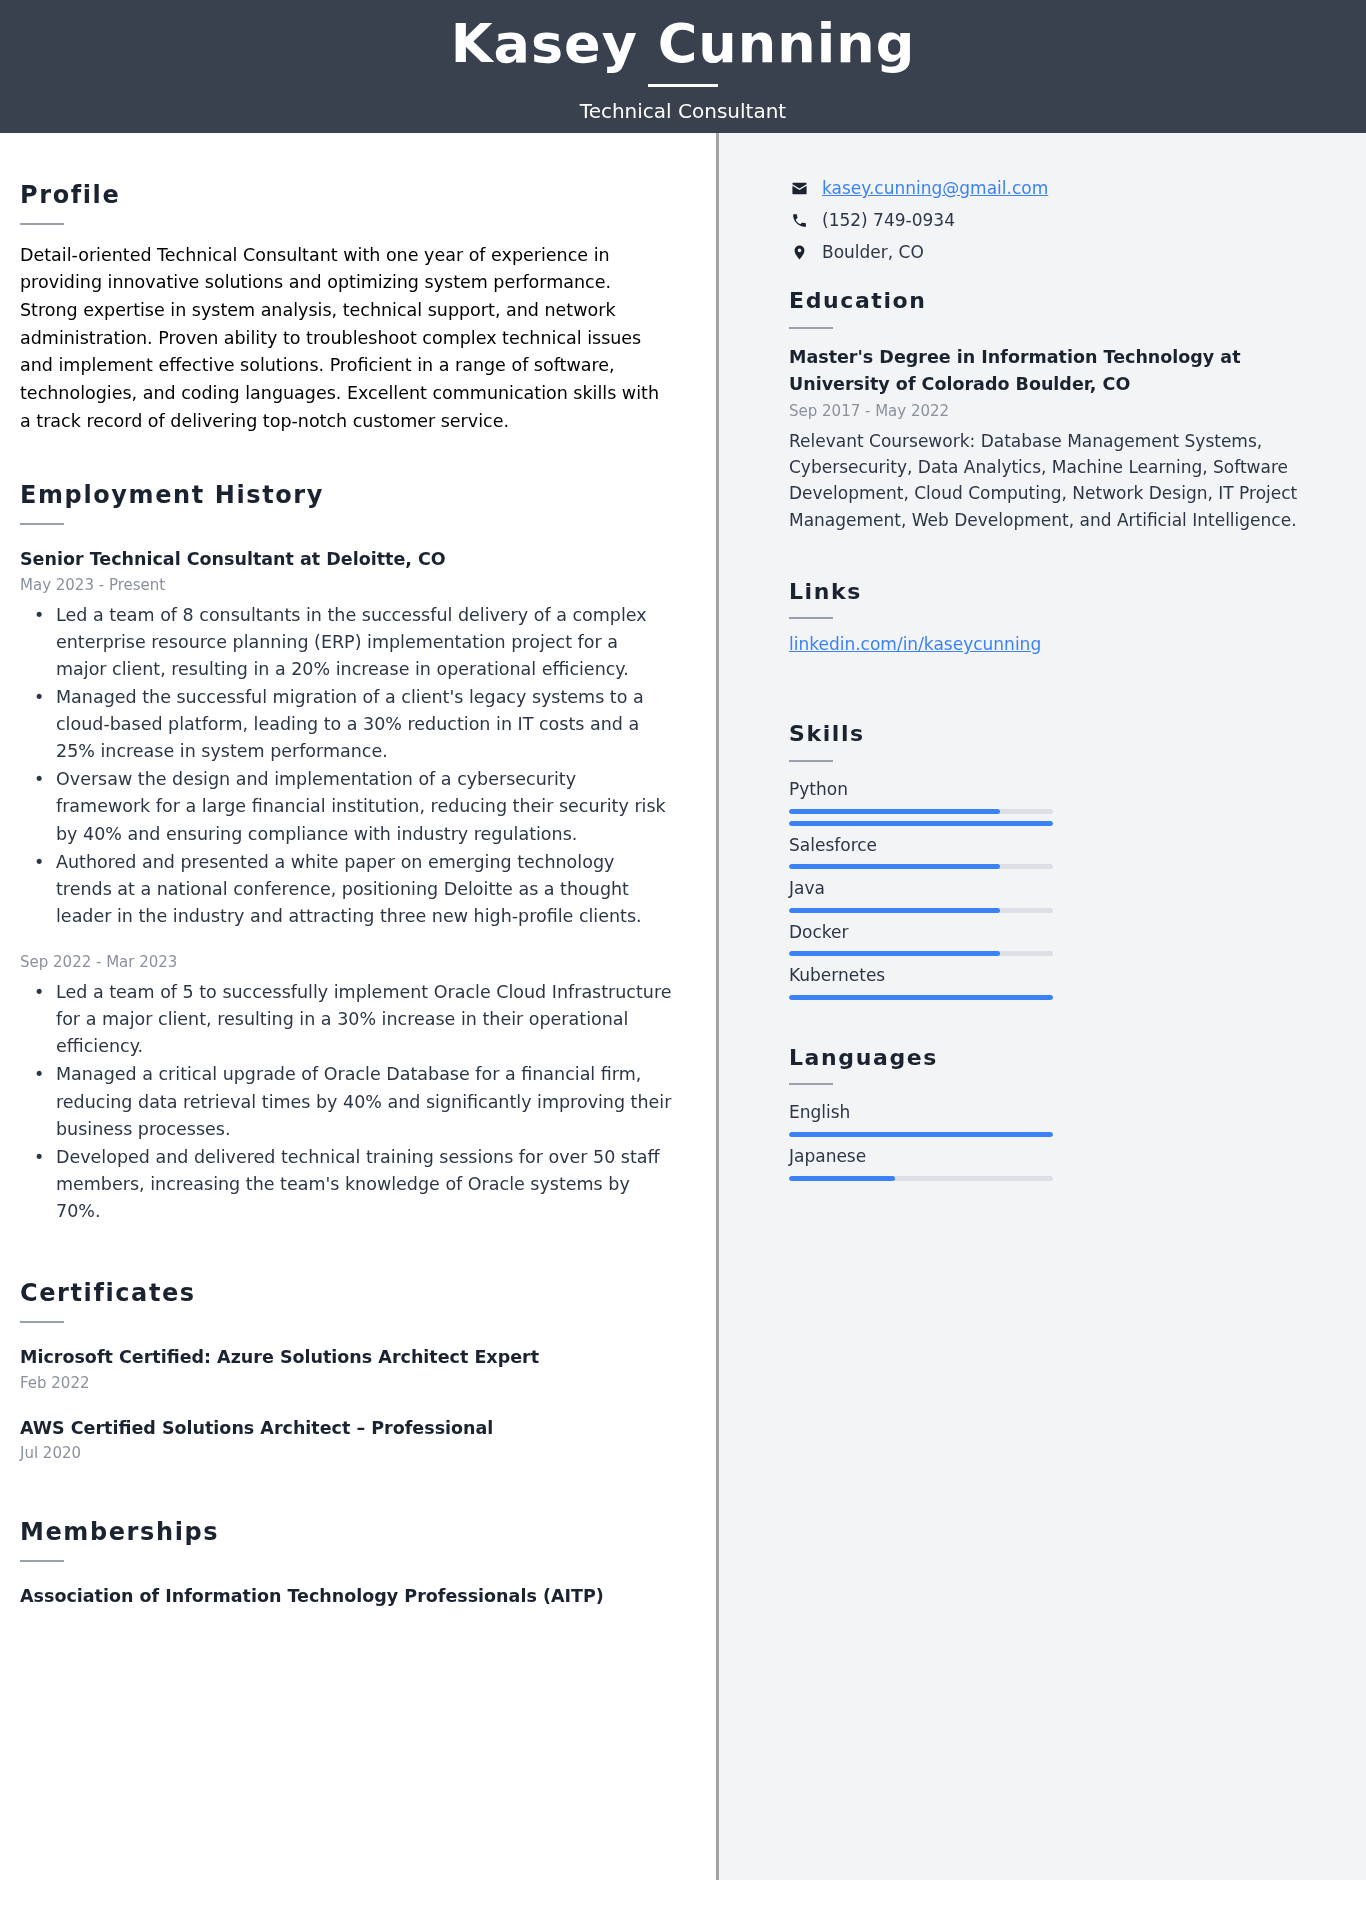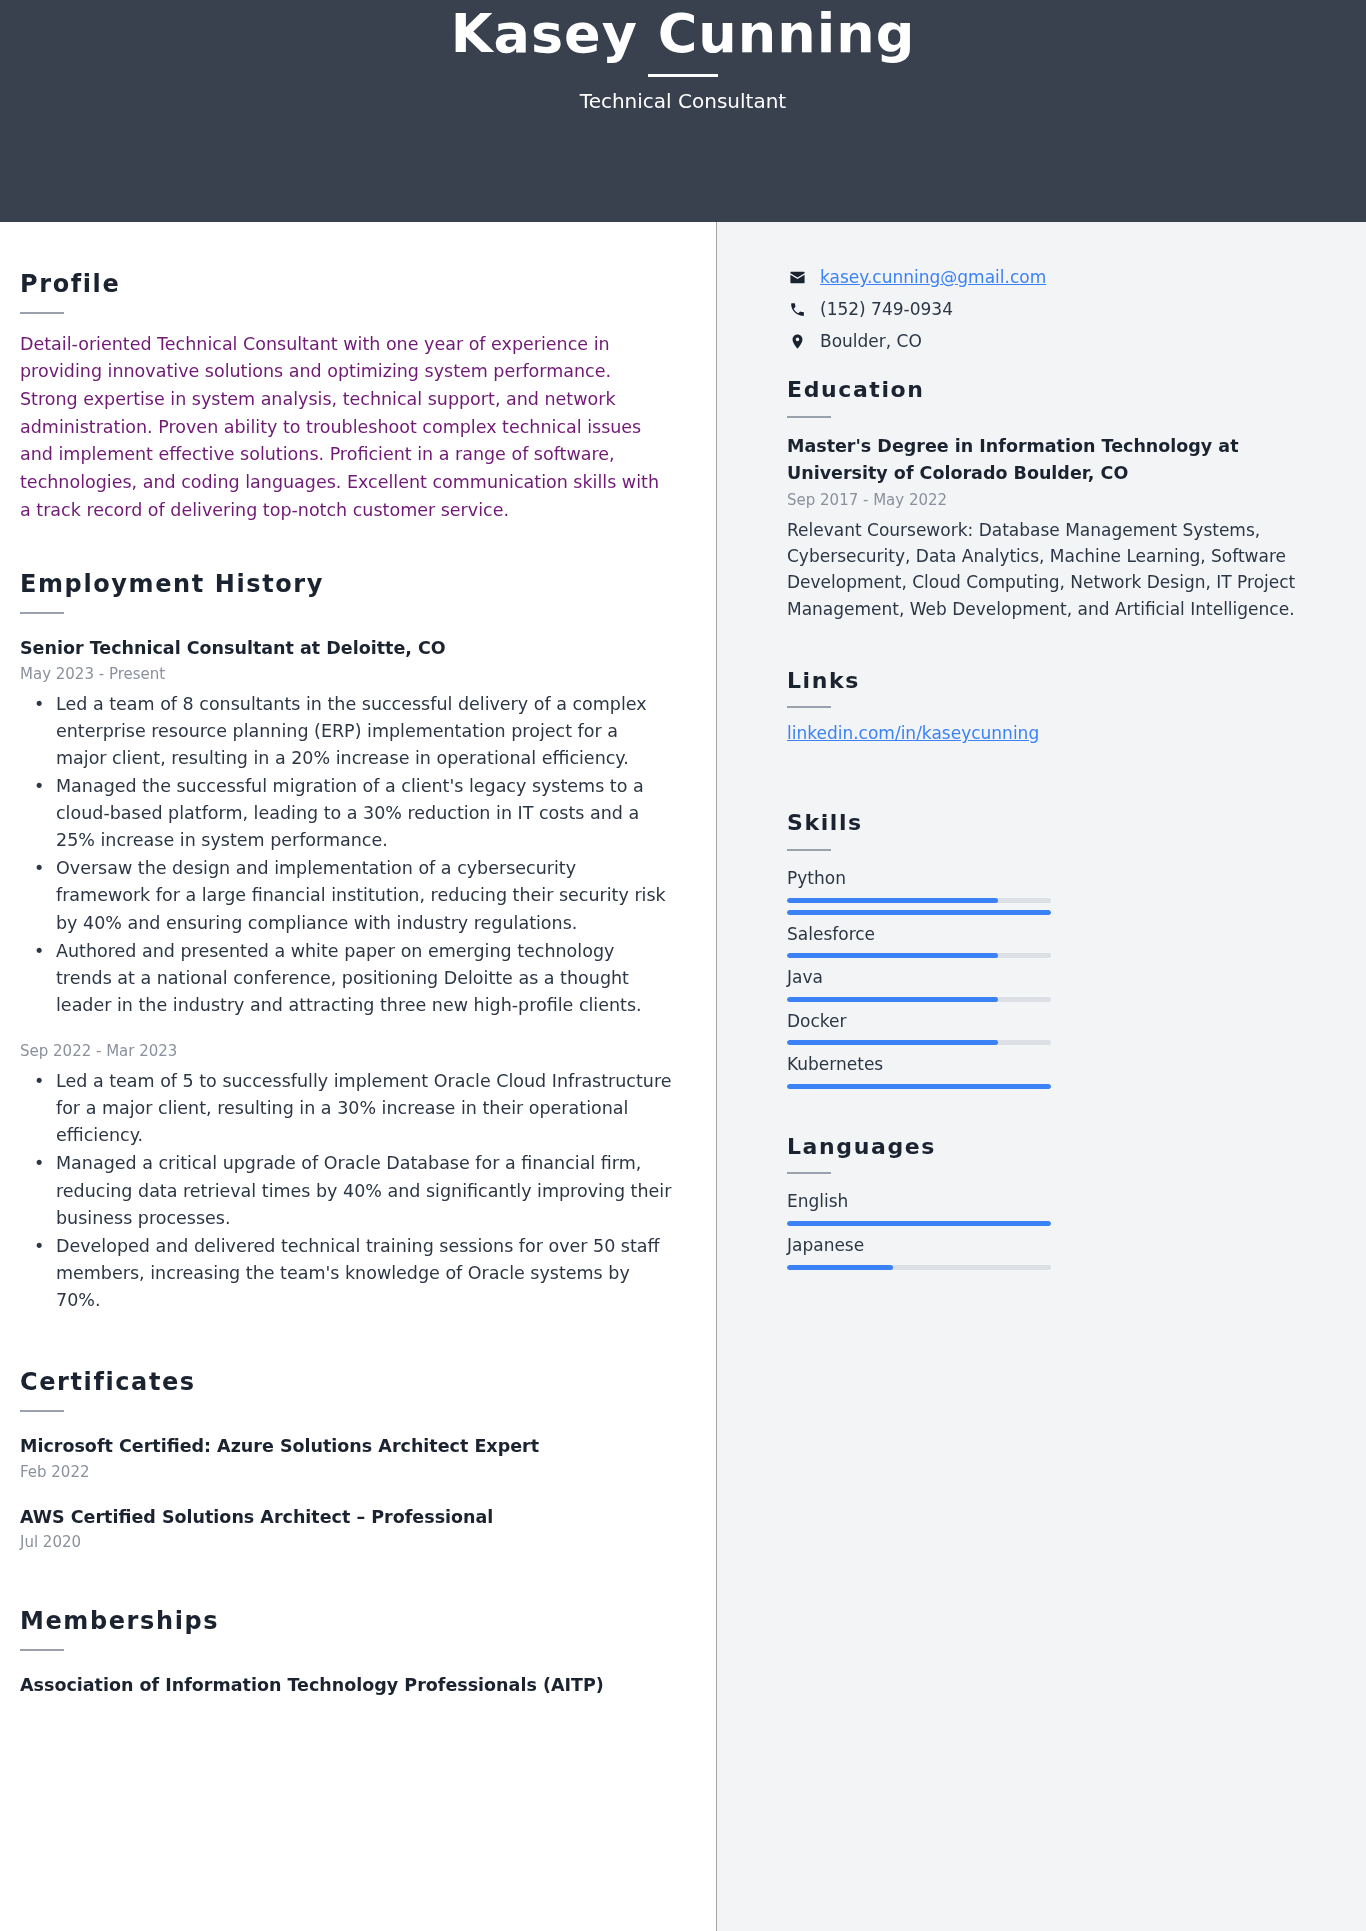--- a/index.html
+++ b/index.html
@@ -11,26 +11,26 @@
   .page {
     width: 1366px;
     min-height: 1931px;
     position: relative;
     background: #ffffff;
   }
 
   
   .header {
     background: #39414f;
-    height: 222px;
+    height: 133px;
     width: 100%;
     display: flex;
     flex-direction: column;
     align-items: center;
-    justify-content: flex-start;
+    justify-content: center;
     padding-top: 6px;
   }
   .header-name {
     color: #ffffff;
     font-size: 54px;
     font-weight: 700;
     letter-spacing: 1px;
     line-height: 1.05;
     text-align: center;
   }
@@ -55,21 +55,21 @@
   }
   .main-col {
     width: 716px;
     padding: 48px 44px 40px 20px;
     background: #ffffff;
   }
   .side-col {
     width: 650px;
     background: #f3f4f6;
     padding: 44px 44px 40px 70px;
-    border-left: 1px solid #a3a3a3;
+    border-left: 3px solid #a3a3a3;
   }
 
   
   .sec-head {
     font-size: 24px;
     font-weight: 700;
     color: #1b2330;
     letter-spacing: 1.6px;
     line-height: 1.2;
   }
@@ -79,21 +79,21 @@
     background: #9aa1ad;
     margin: 13px 0 17px 0;
   }
   .side .sec-head { font-size: 22px; letter-spacing: 1.6px; }
   .side .sec-rule { margin: 12px 0 15px 0; }
 
   
   .para {
     font-size: 17.5px;
     line-height: 1.58;
-    color: #701a75;
+    color: #000000;
   }
   .entry { margin-top: 22px; }
   .entry:first-of-type { margin-top: 0; }
   .entry-title {
     font-size: 17.5px;
     font-weight: 700;
     color: #1b2330;
     line-height: 1.4;
   }
   .entry-date {

